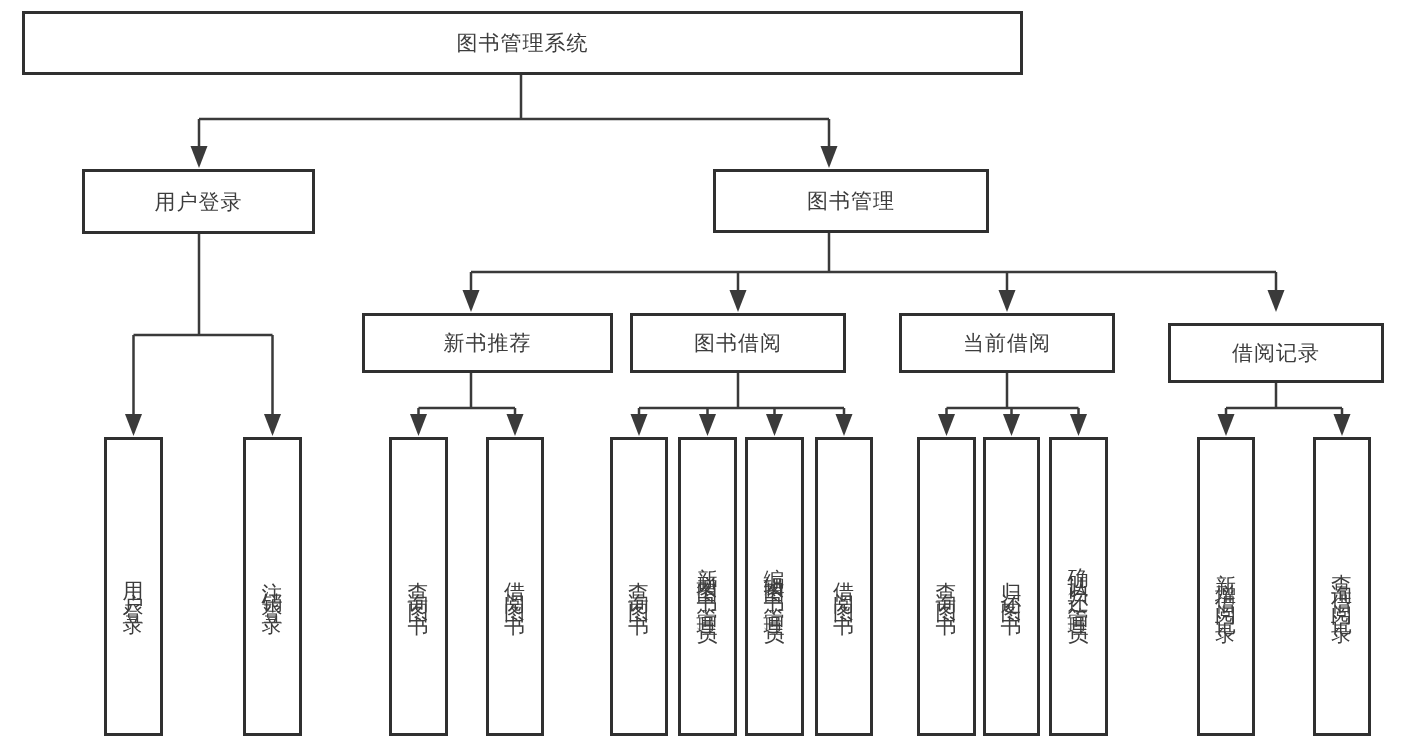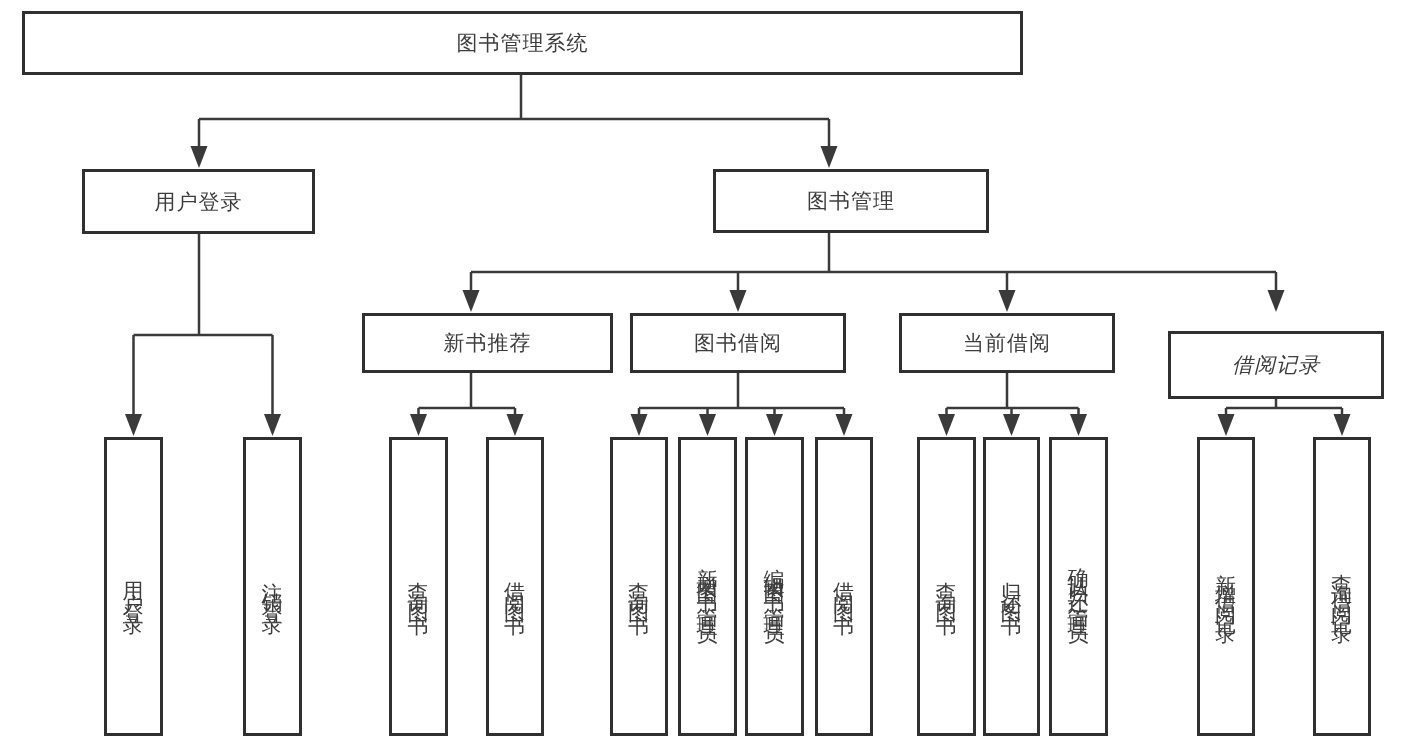--- a/index.html
+++ b/index.html
@@ -108,21 +108,21 @@
 
   <div class="node h" style="left:362px; top:313px; width:251px; height:60px;">
     <span>新书推荐</span>
   </div>
   <div class="node h" style="left:630px; top:313px; width:216px; height:60px;">
     <span>图书借阅</span>
   </div>
   <div class="node h" style="left:899px; top:313px; width:216px; height:60px;">
     <span>当前借阅</span>
   </div>
-  <div class="node h" style="left:1168px; top:331px; width:216px; height:68px;font-style:italic;">
+  <div class="node h" style="left:1168px; top:323px; width:216px; height:60px;">
     <span>借阅记录</span>
   </div>
 
   <div class="node v loose" style="left:104px; top:437px; width:59px; height:299px;">
     <span>用户登录</span>
   </div>
   <div class="node v loose" style="left:243px; top:437px; width:59px; height:299px;">
     <span>注销登录</span>
   </div>
 

